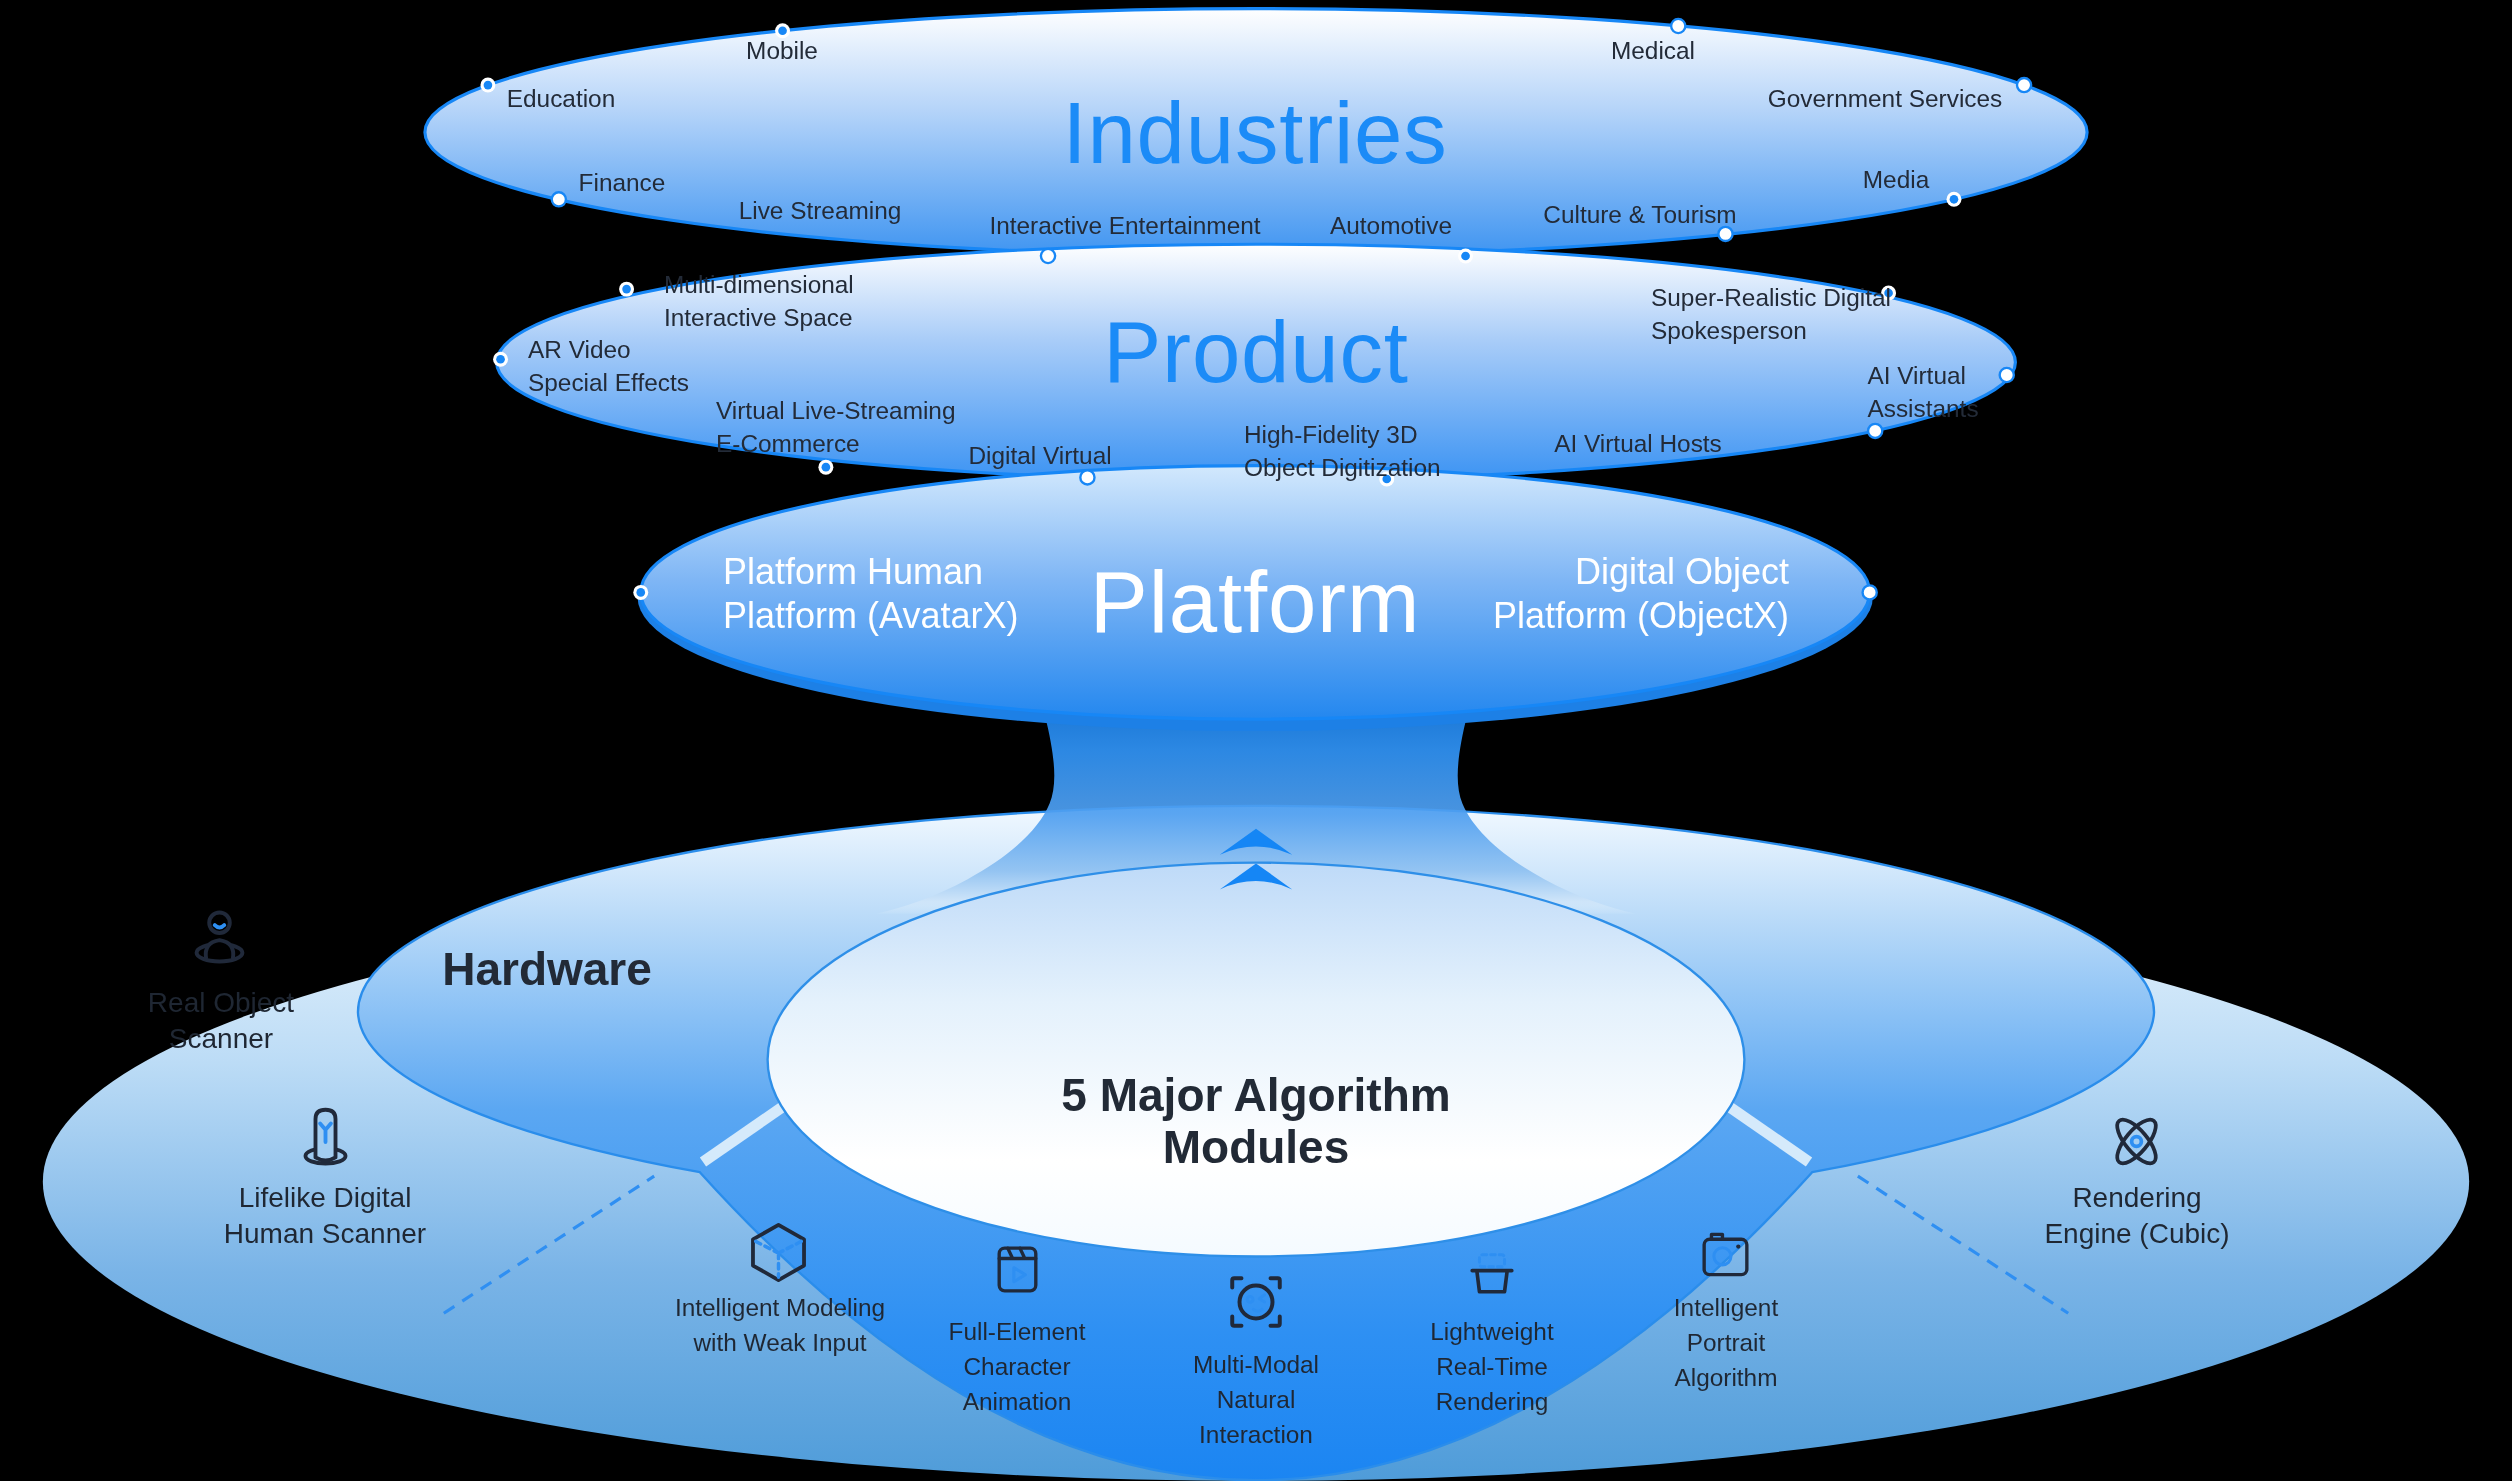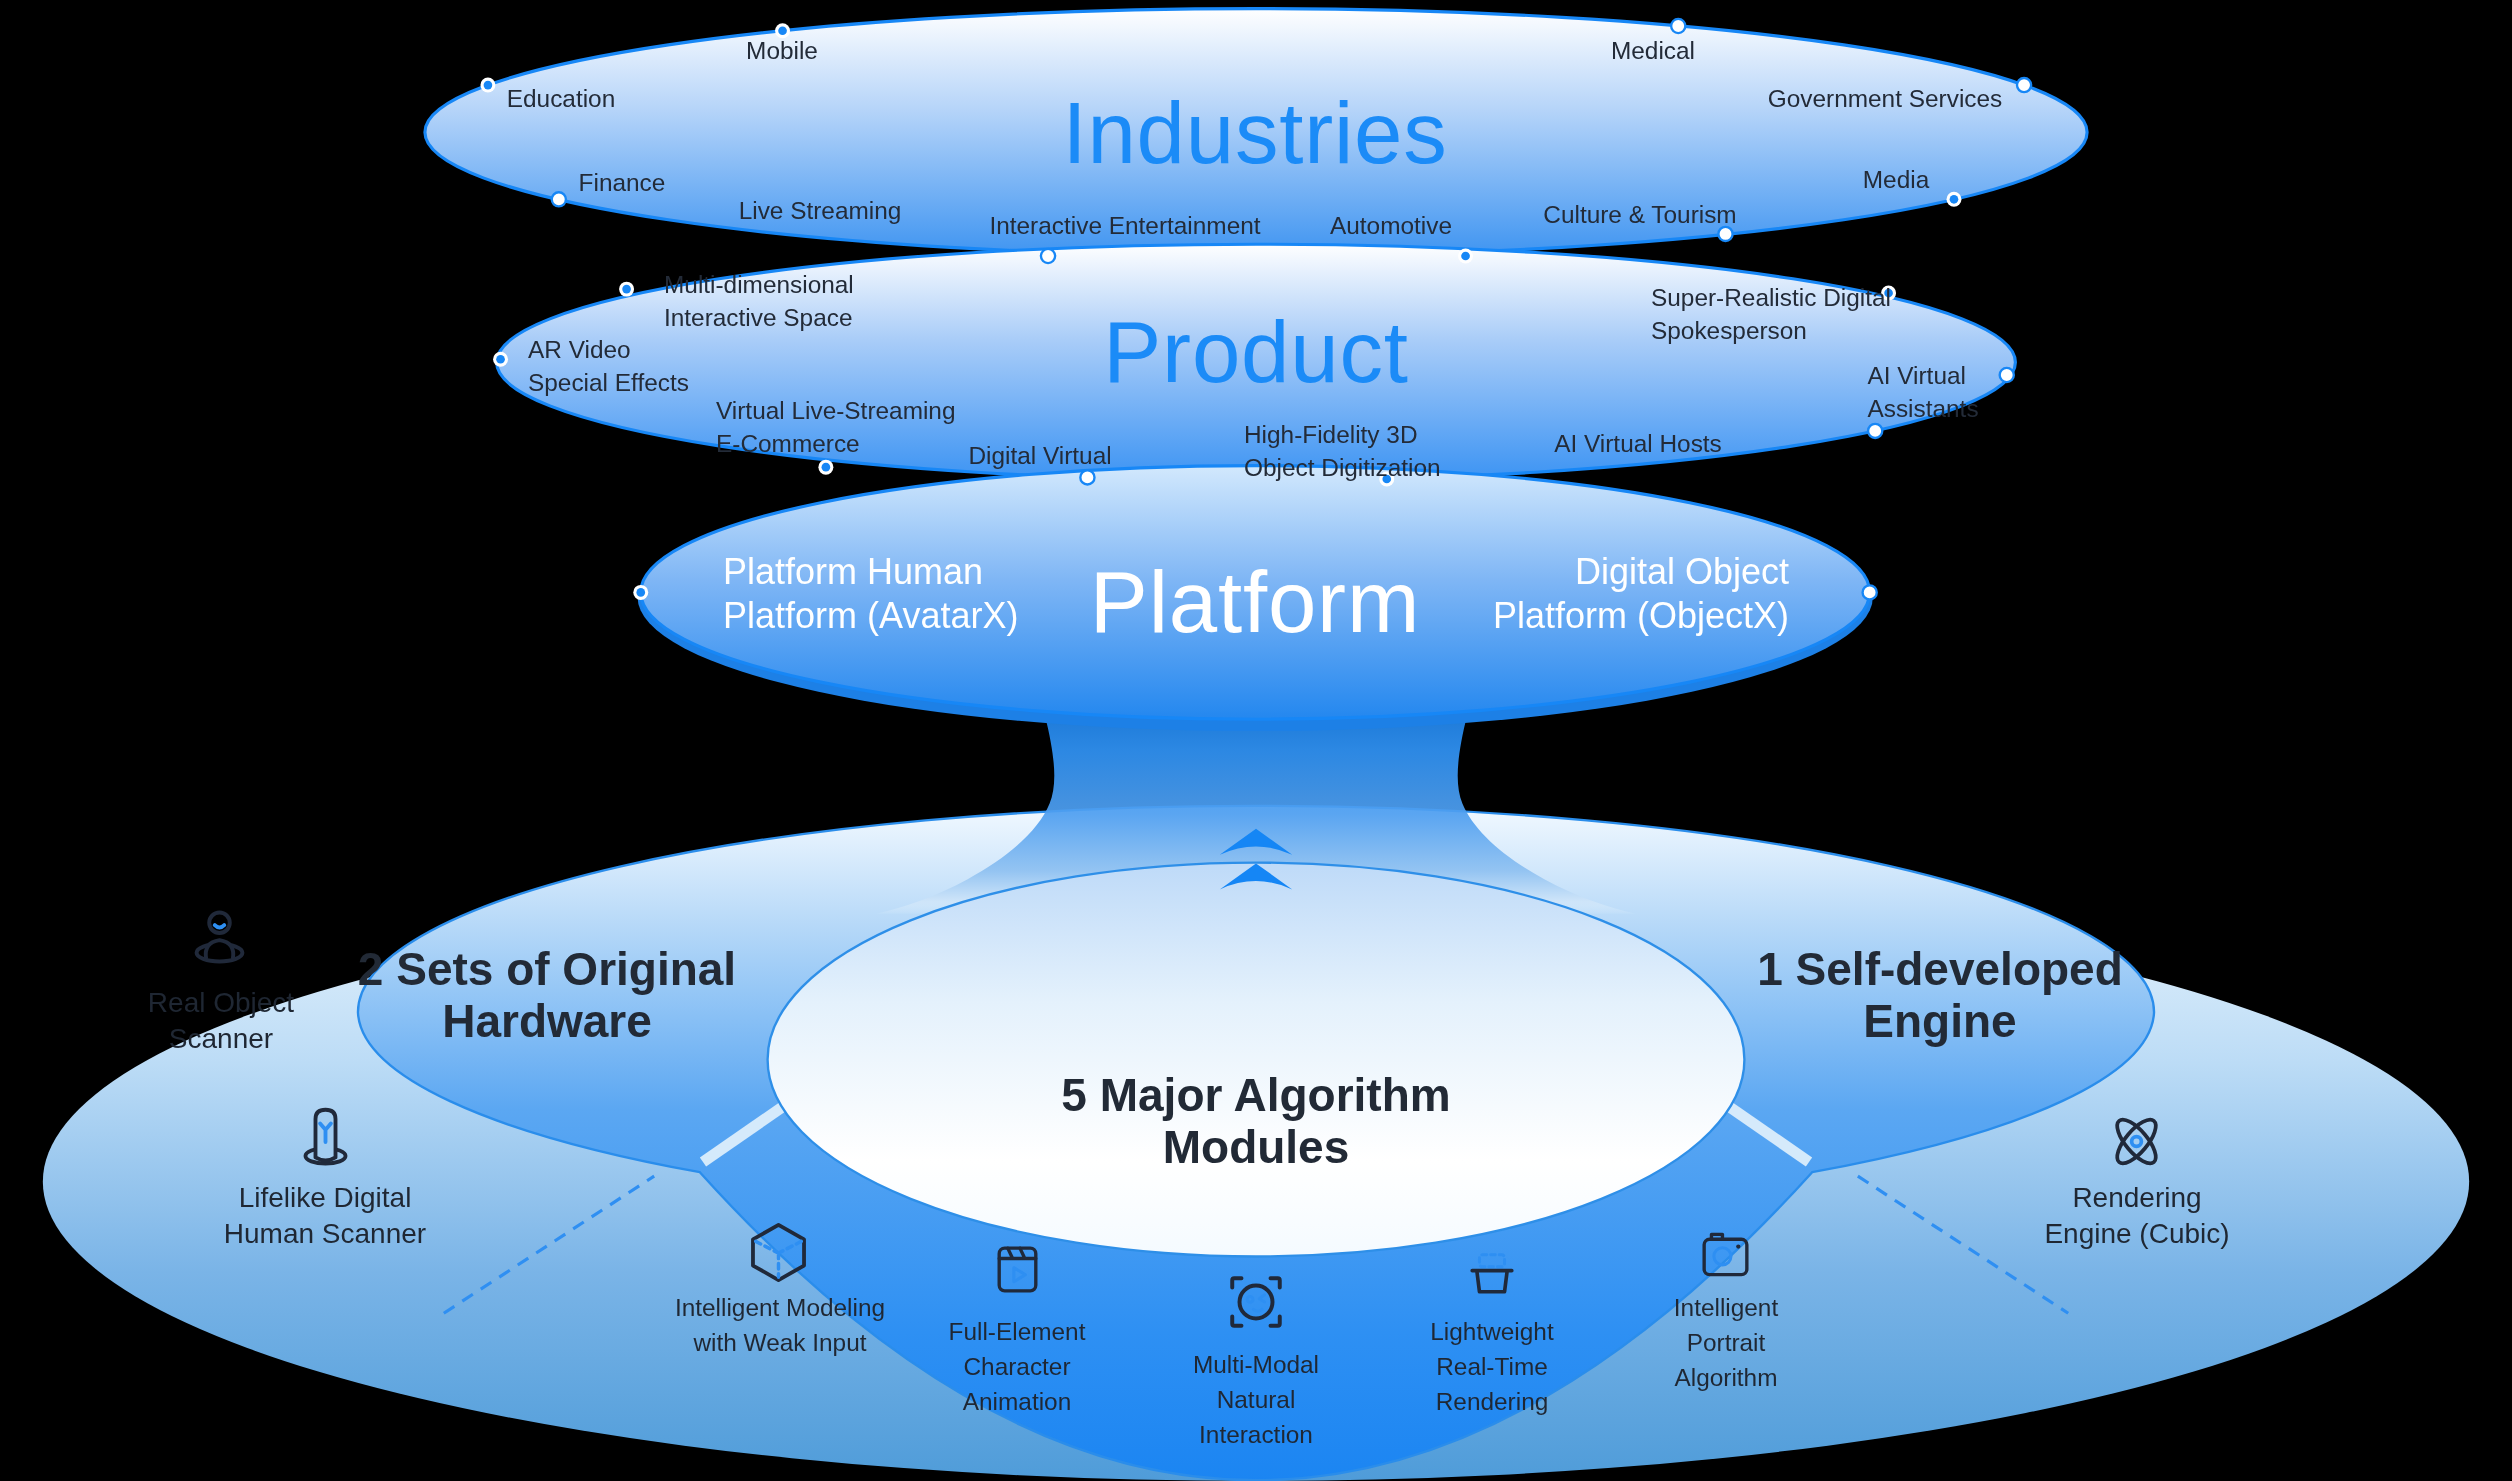--- a/index.html
+++ b/index.html
@@ -201,26 +201,21 @@
   <div class="abs plab" style="left:723px;top:550px">
     <span style="display:block">Platform Human</span>
     <span style="display:block">Platform (AvatarX)</span>
   </div>
   <div class="abs plab right" style="right:723px;top:550px">
     <span style="display:block">Digital Object</span>
     <span style="display:block">Platform (ObjectX)</span>
   </div>
 
   <div class="abs hdr" style="left:547px;top:943px">
-    <span style="display:block">2 Sets of Original</span>
     <span style="display:block">Hardware</span>
-  </div>
-  <div class="abs hdr" style="left:1940px;top:943px">
-    <span style="display:block">1 Self-developed</span>
-    <span style="display:block">Engine</span>
   </div>
   <div class="abs hdr" style="left:1256px;top:1069px">
     <span style="display:block">5 Major Algorithm</span>
     <span style="display:block">Modules</span>
   </div>
 
   <div class="icon" style="left:180px;top:903px">
     <svg width="79" height="79" viewBox="0 0 100 100" fill="none" stroke-linecap="round" stroke-linejoin="round">
       <ellipse cx="50" cy="63" rx="29" ry="11" stroke="#20293a" stroke-width="5"></ellipse>
       <path d="M33 70 Q30 50 50 47 Q70 50 67 70" fill="#000000" stroke="#20293a" stroke-width="5"></path>

